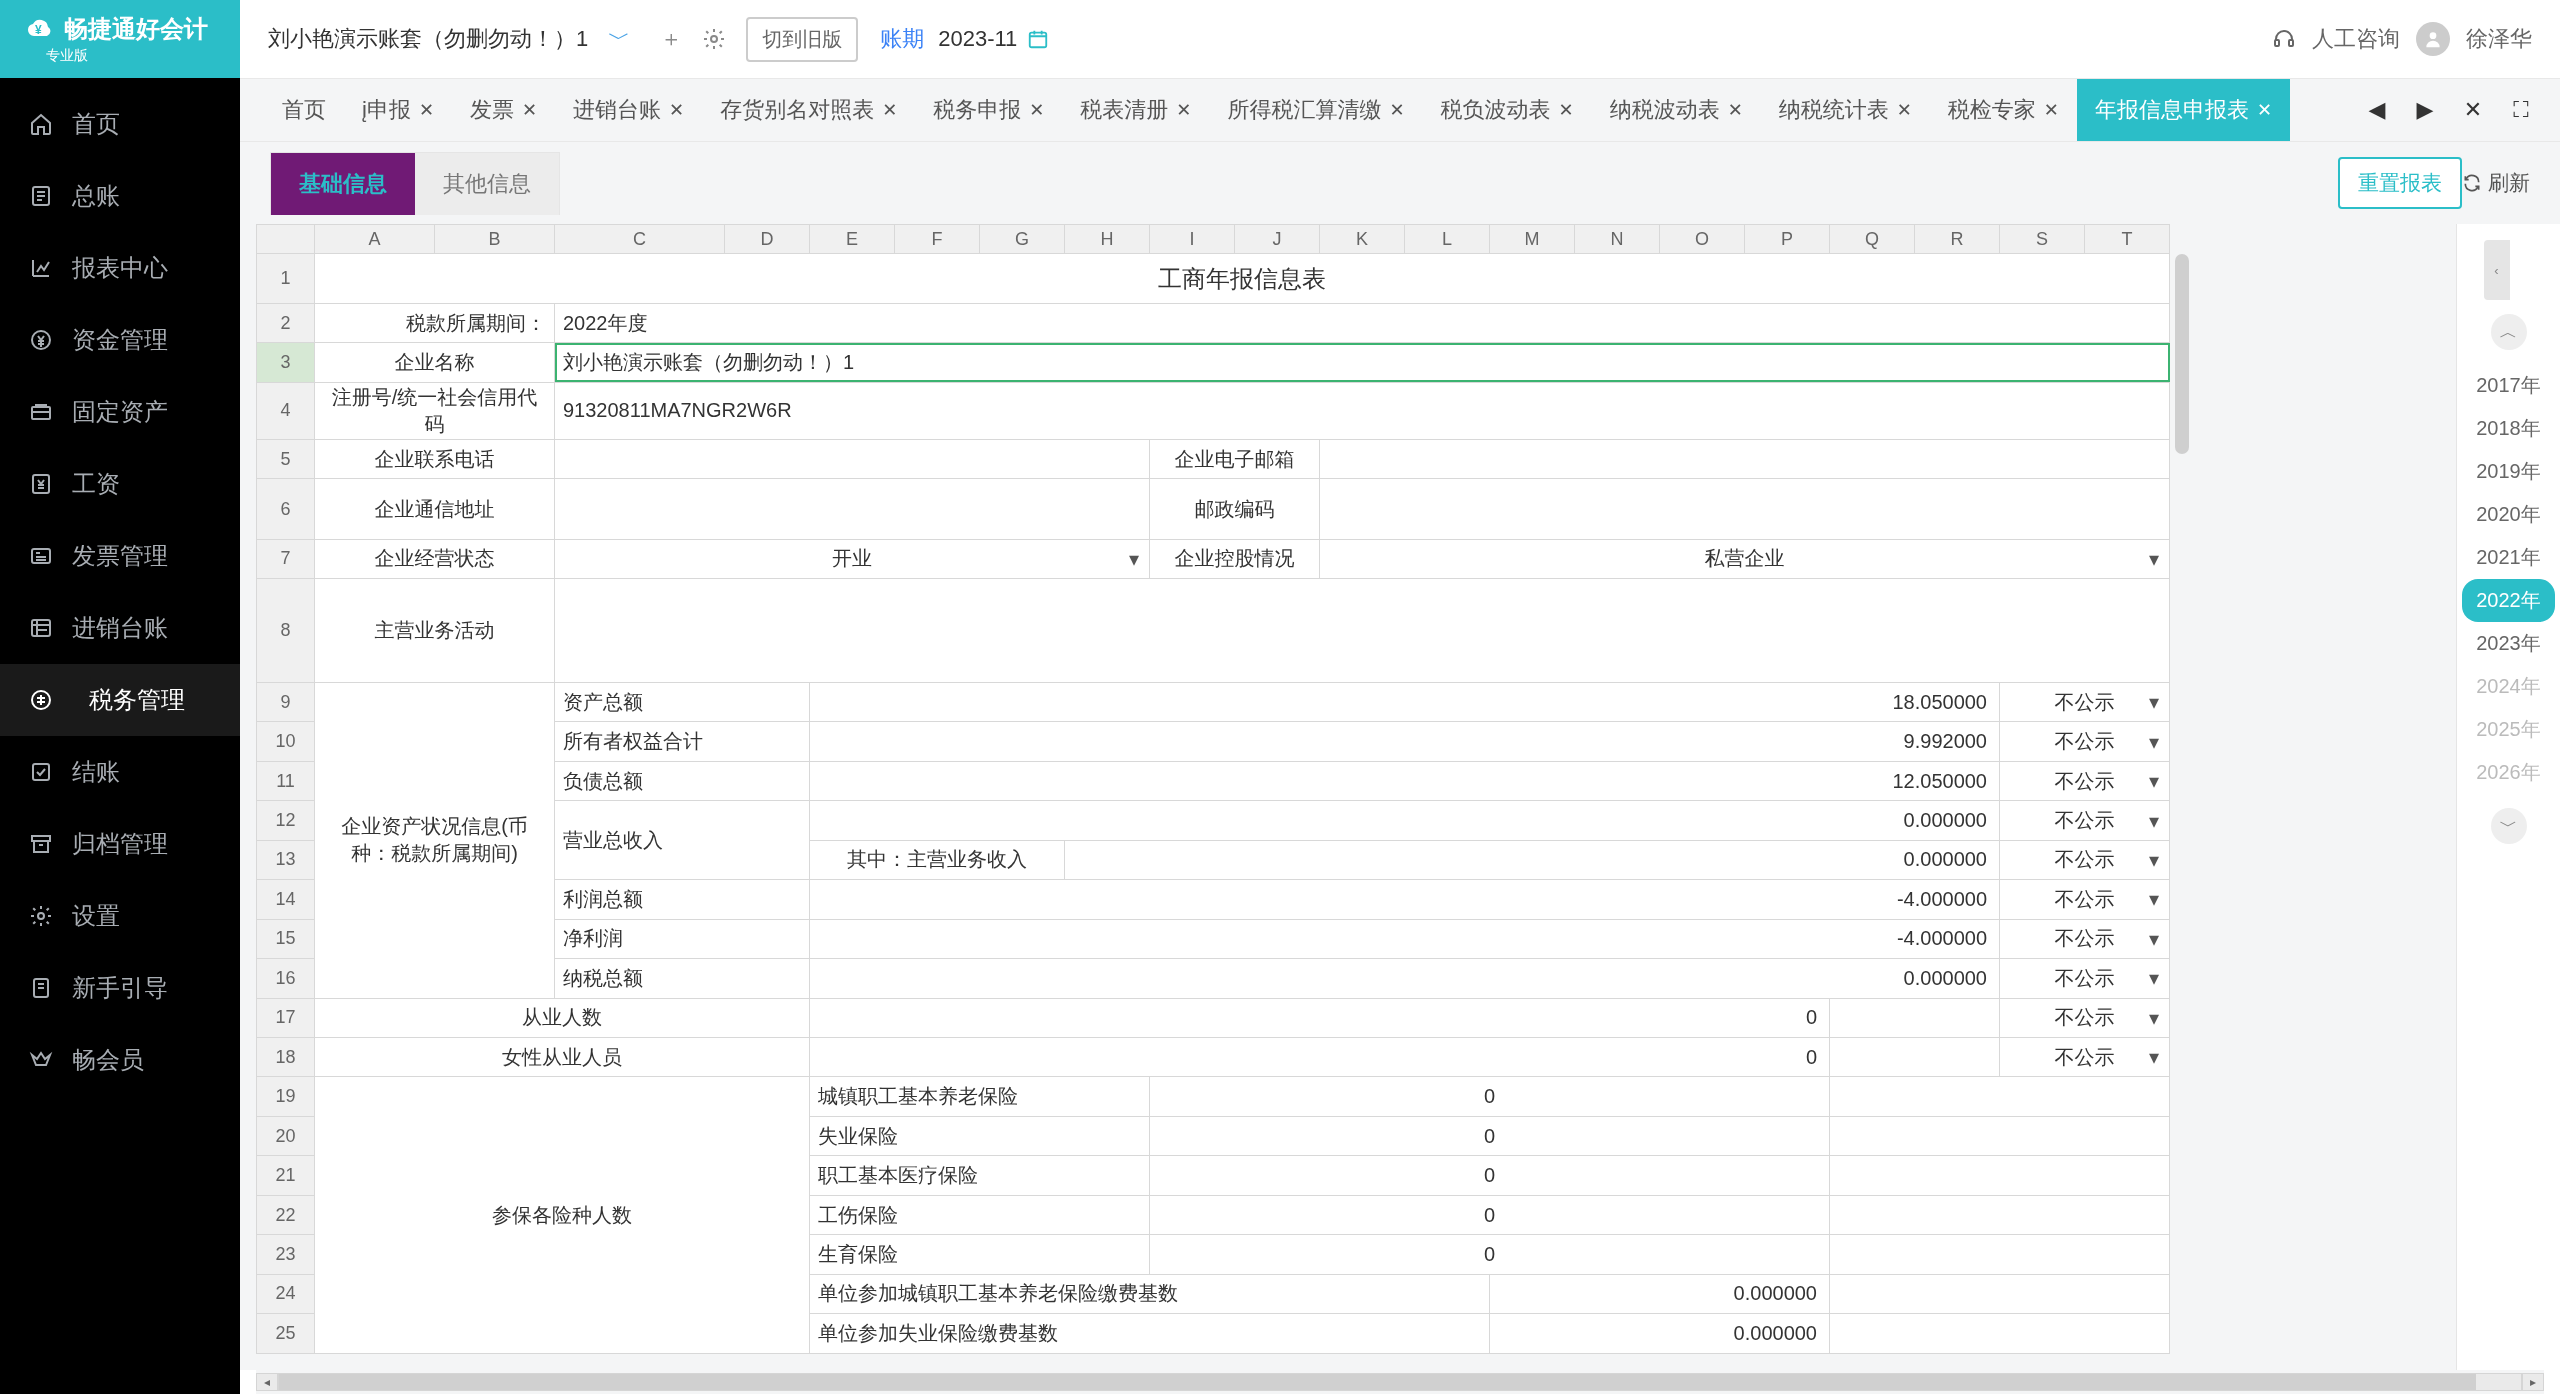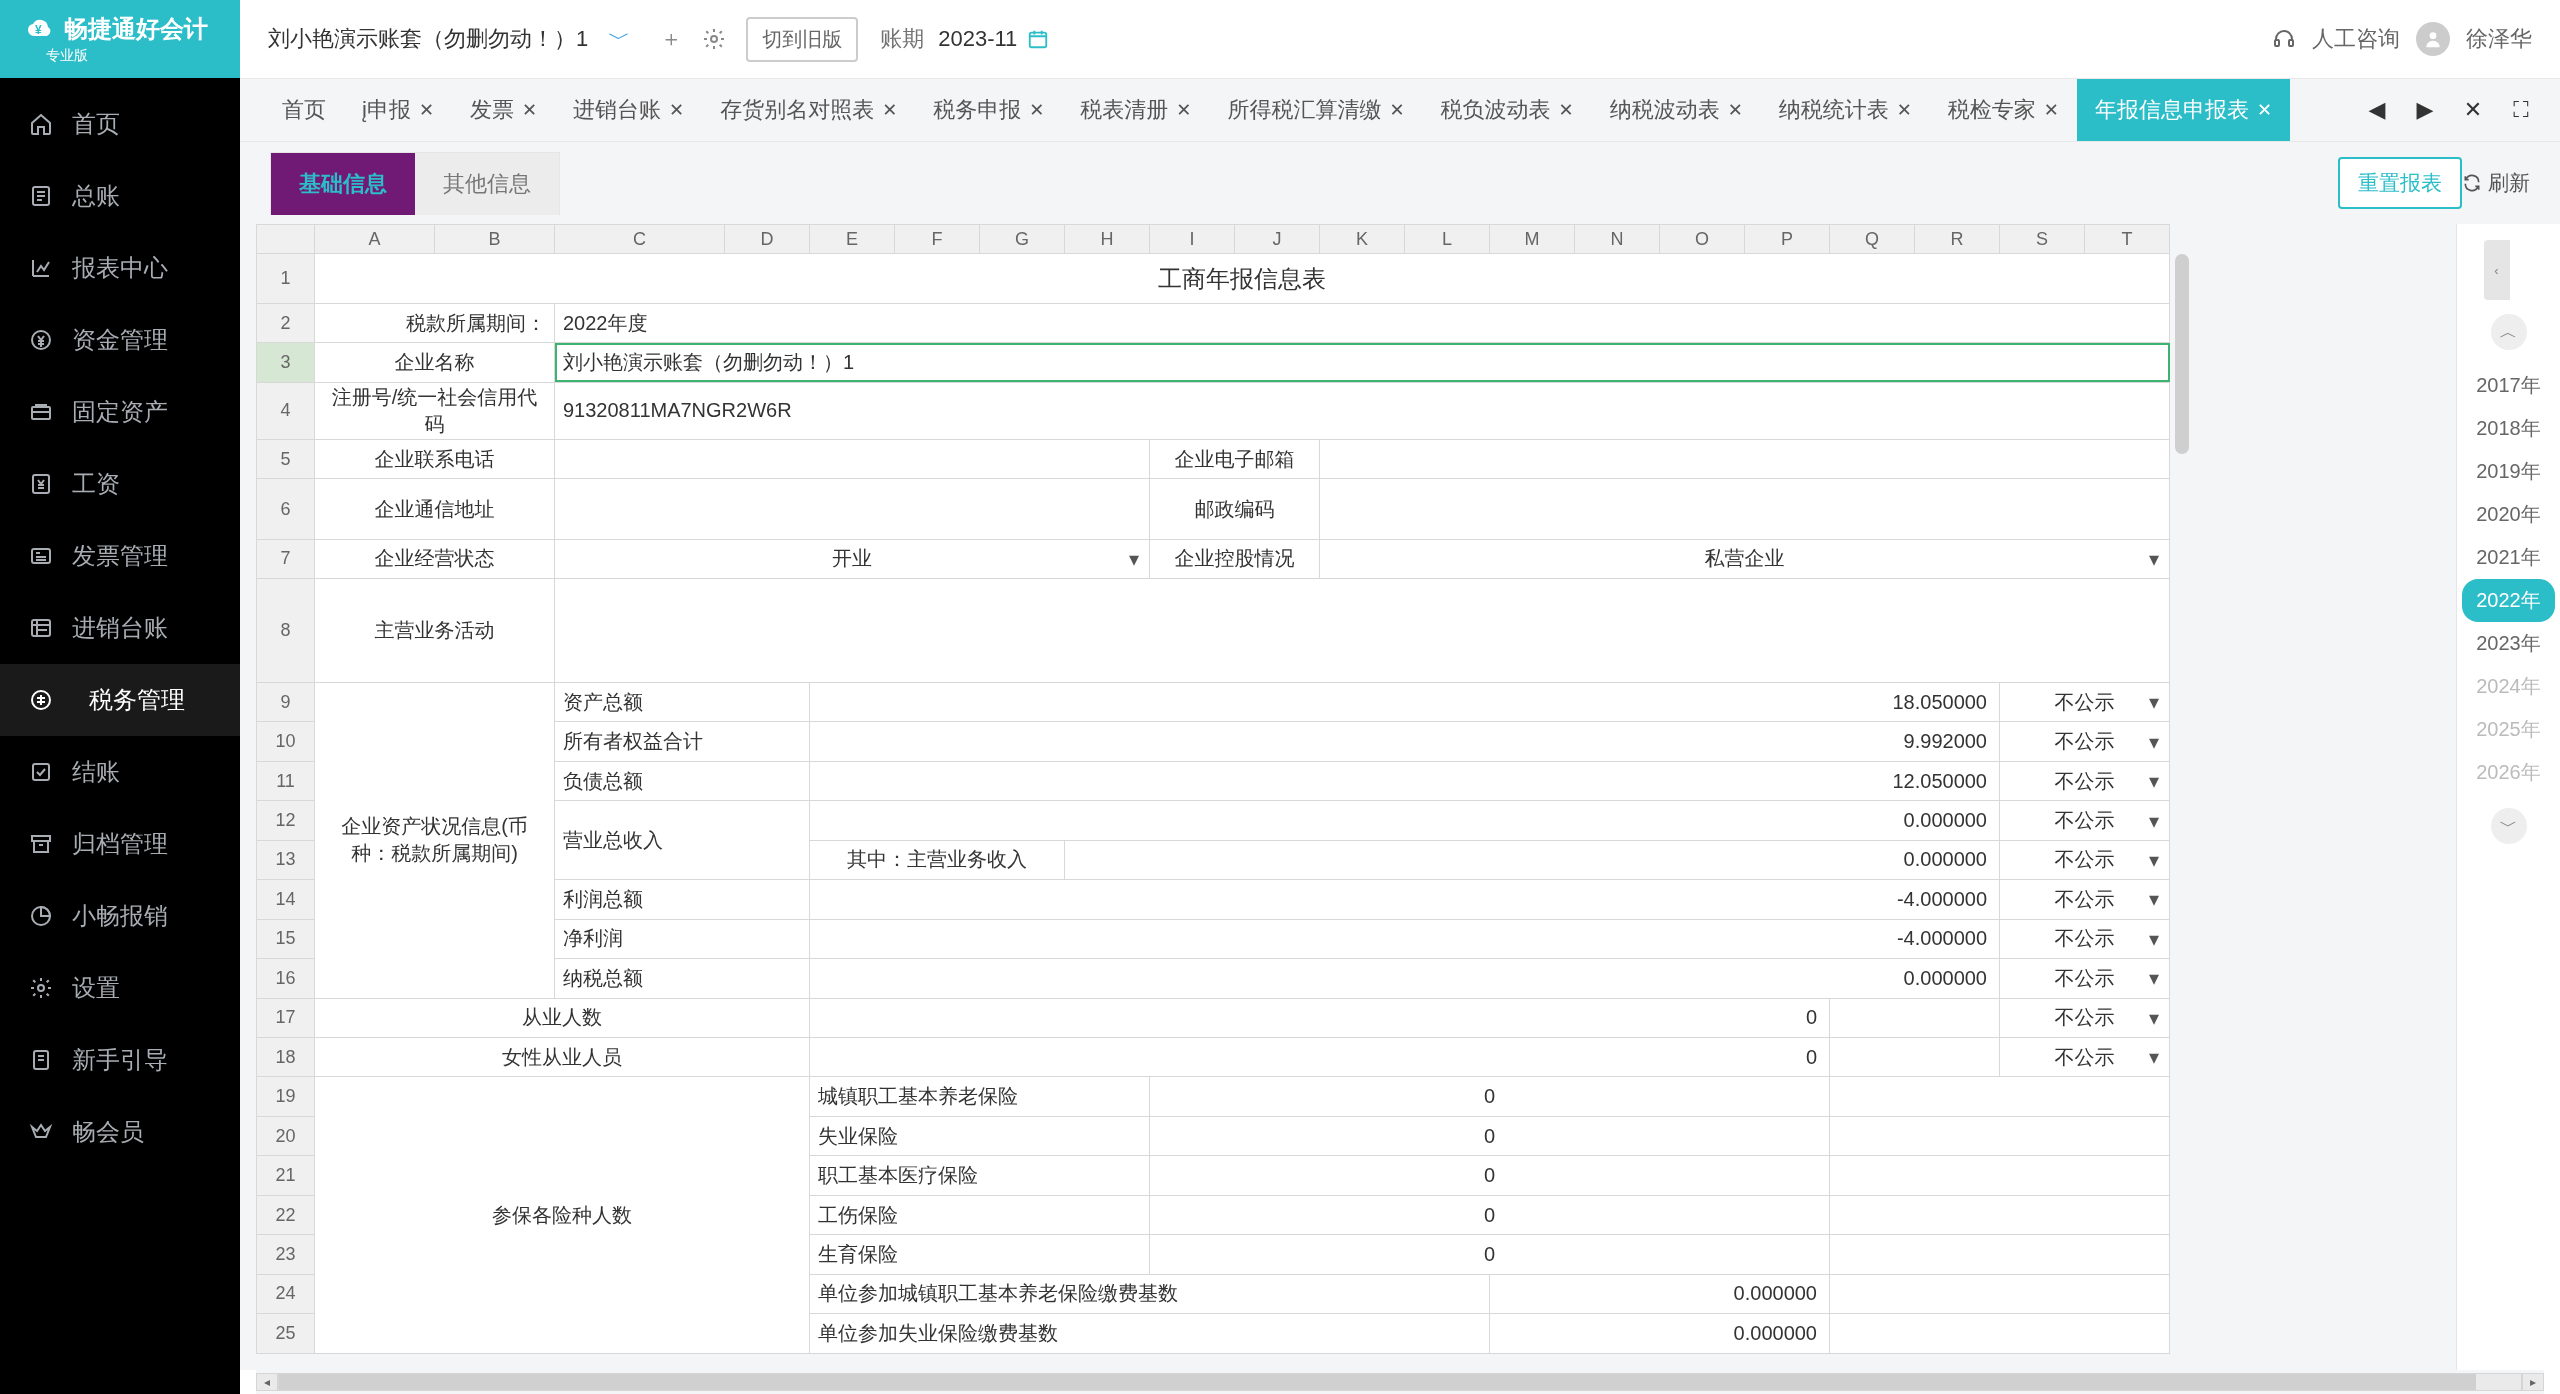--- a/index.html
+++ b/index.html
@@ -19,21 +19,21 @@
 
 
 .main { flex: 1; display: flex; flex-direction: column; background: #fff; min-width: 0; }
 
 
 .topbar { height: 78px; display: flex; align-items: center; padding: 0 28px; background: #fff; border-bottom: 0; }
 .account-name { font-size: 22px; color: #333; margin-right: 20px; }
 .topbar-btn { margin: 0 10px; cursor: pointer; color: #8a8a8a; font-size: 22px; }
 .chevron-down { color: #4aa3e6; font-size: 22px; margin-right: 20px; }
 .old-ver { border: 2px solid #ccc; padding: 7px 14px; font-size: 20px; color: #666; border-radius: 4px; cursor: pointer; margin-left: 10px; }
-.period-label { margin-left: 22px; font-size: 22px; color: #737373; }
+.period-label { margin-left: 22px; font-size: 22px; color: #3b82f6; }
 .period-val { margin-left: 14px; font-size: 22px; color: #333; }
 .cal-icon { margin-left: 10px; color: #2bbec8; font-size: 22px; }
 .topbar-spacer { flex: 1; }
 .top-right { display: flex; align-items: center; gap: 16px; font-size: 22px; color: #666; }
 .avatar { width: 34px; height: 34px; background: #ccc; border-radius: 50%; display: inline-flex; align-items: center; justify-content: center; color: #fff; }
 
 
 .tabs-row { height: 64px; background: #f4f5f6; display: flex; align-items: center; padding: 0 10px 0 24px; border-top: 1px solid #e8e8e8; border-bottom: 1px solid #e8e8e8; }
 .tab { display: flex; align-items: center; padding: 0 18px; height: 100%; font-size: 22px; color: #555; cursor: pointer; white-space: nowrap; }
 .tab.active { background: #2bbec8; color: #fff; }
@@ -198,29 +198,20 @@
         </div>
         <div class="nav-item">
           <span class="nav-icon">
             <svg width="24" height="24" viewBox="0 0 24 24" fill="none" stroke="currentColor" stroke-width="2">
               <rect x="3" y="4" width="18" height="5"></rect>
               <rect x="5" y="9" width="14" height="11"></rect>
               <path d="M10 13h4"></path>
             </svg>
           </span>
           <span>归档管理</span>
-        </div>
-        <div class="nav-item">
-          <span class="nav-icon">
-            <svg width="24" height="24" viewBox="0 0 24 24" fill="none" stroke="currentColor" stroke-width="2">
-              <circle cx="12" cy="12" r="9"></circle>
-              <path d="M12 3a9 9 0 019 9h-9z"></path>
-            </svg>
-          </span>
-          <span>小畅报销</span>
         </div>
         <div class="nav-item">
           <span class="nav-icon">
             <svg width="24" height="24" viewBox="0 0 24 24" fill="none" stroke="currentColor" stroke-width="2">
               <circle cx="12" cy="12" r="3"></circle>
               <path d="M12 2v3M12 19v3M4.2 4.2l2.1 2.1M17.7 17.7l2.1 2.1M2 12h3M19 12h3M4.2 19.8l2.1-2.1M17.7 6.3l2.1-2.1"></path>
             </svg>
           </span>
           <span>设置</span>
         </div>

